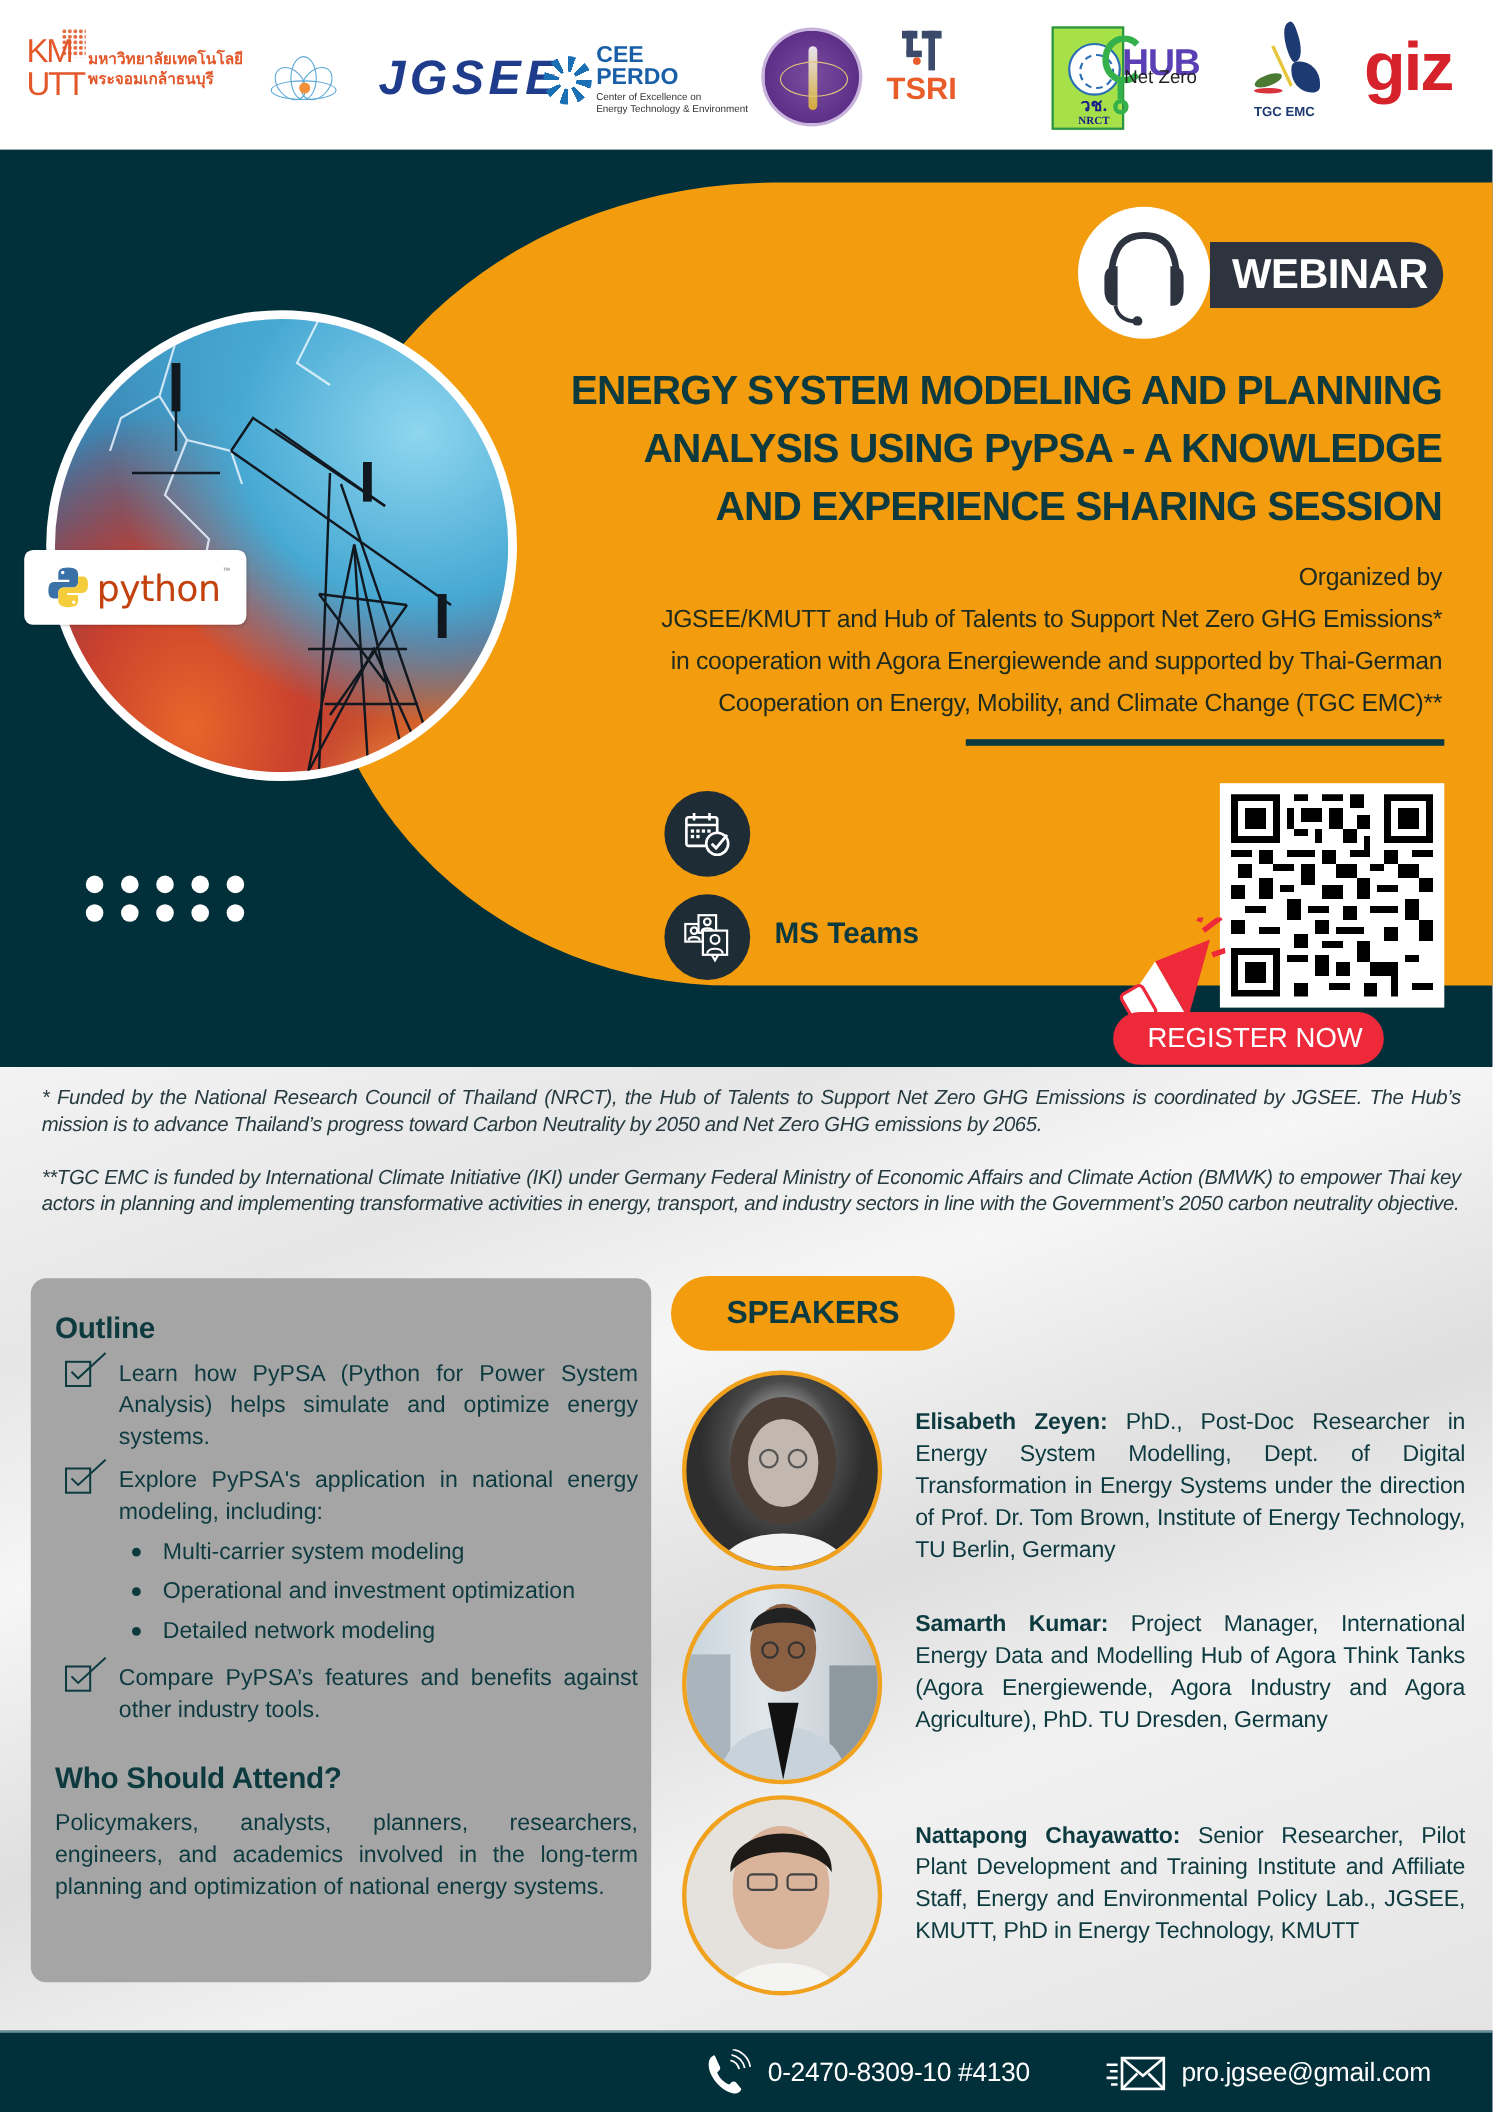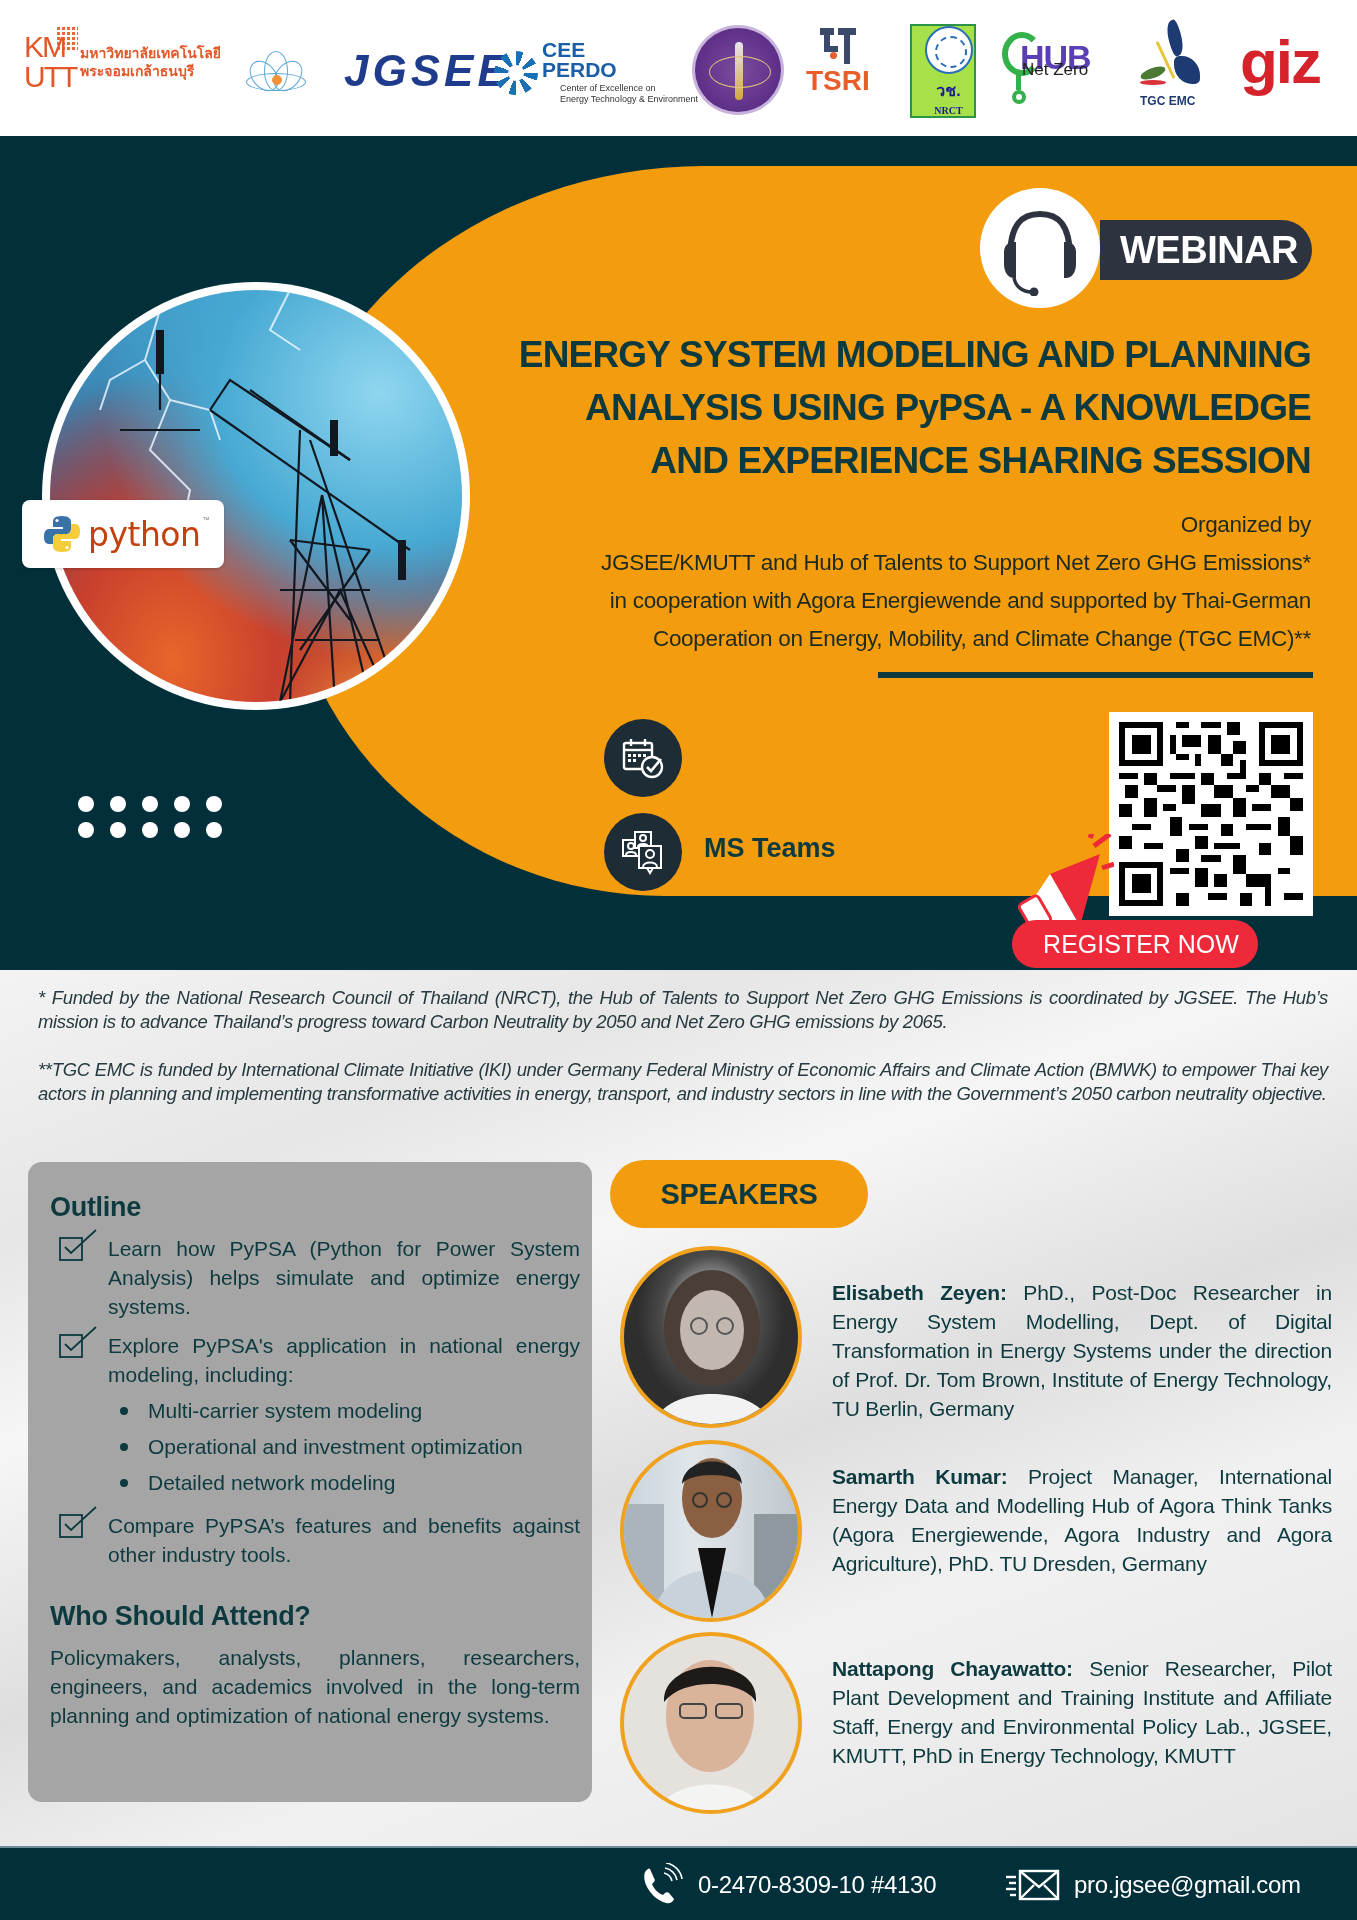--- a/index.html
+++ b/index.html
@@ -17,29 +17,29 @@
   .jgsee { left: 244px; top: 46px; gap: 34px; }
   .jgsee .flower { width: 64px; height: 44px; position: relative; }
   .jgsee .flower span { position: absolute; border: 1.5px solid #5aa7d6; border-radius: 50%; }
   .jgsee .word { font-family: "Liberation Sans", sans-serif; font-style: italic; font-weight: 900; font-size: 44px; color: #1f3c8c; letter-spacing: 4px; margin-left: 2px; }
   .ceeperdo { left: 494px; top: 40px; }
   .ceeperdo .swirl { width: 44px; height: 44px; border-radius: 50%; position: relative;
      background: conic-gradient(#1a6fb5 0 20deg, transparent 20deg 45deg, #1a6fb5 45deg 65deg, transparent 65deg 90deg, #1a6fb5 90deg 110deg, transparent 110deg 135deg, #1a6fb5 135deg 155deg, transparent 155deg 180deg, #1a6fb5 180deg 200deg, transparent 200deg 225deg, #1a6fb5 225deg 245deg, transparent 245deg 270deg, #1a6fb5 270deg 290deg, transparent 290deg 315deg, #1a6fb5 315deg 335deg, transparent 335deg); }
   .ceeperdo .swirl::after { content: ""; position: absolute; left: 14px; top: 14px; width: 16px; height: 16px; background: #fff; border-radius: 50%; }
   .ceeperdo .txt { margin-left: 4px; }
   .ceeperdo .big { color: #1a5ea8; font-weight: bold; font-size: 21px; line-height: 20px; font-family: "Liberation Sans", sans-serif; }
-  .ceeperdo .small { color: #333; font-size: 9px; line-height: 11px; margin-top: 3px; margin-left: 18px; }
+  .ceeperdo .small { color: #333; font-size: 9px; line-height: 11px; margin-top: 3px; }
   .mhesi { left: 692px; top: 25px; width: 92px; height: 90px; border-radius: 50%; background: radial-gradient(circle, #7b4da0 0%, #5d2f87 70%); border: 3px solid #c8b3dc; }
   .mhesi::before { content: ""; position: absolute; left: 40px; top: 14px; width: 8px; height: 58px; background: linear-gradient(#e8e4ef, #d3a93a); border-radius: 4px; }
   .mhesi::after { content: ""; position: absolute; left: 14px; top: 28px; width: 60px; height: 30px; border: 1.5px solid #e2c37a; border-radius: 50%; }
   .tsri { left: 806px; top: 26px; flex-direction: column; align-items: center; }
   .tsri .glyph { width: 40px; height: 40px; position: relative; }
   .tsri .glyph i { position: absolute; background: #3b4a6b; }
   .tsri .word { color: #e85d2a; font-weight: bold; font-size: 28px; line-height: 30px; font-family: "Liberation Sans", sans-serif; }
-  .nrct { left: 910px; top: 24px; width: 66px; height: 94px; background: #a6e14a; border: 2px solid #2b9447; flex-direction: column; justify-content: space-between; align-items: center; padding-left: 11px; }
+  .nrct { left: 956px; top: 24px; width: 66px; height: 94px; background: #a6e14a; border: 2px solid #2b9447; flex-direction: column; justify-content: flex-end; align-items: center; padding-left: 11px; }
   .nrct .seal { width: 48px; height: 48px; border-radius: 50%; background: #fff; border: 2px solid #2a6fb5; position: relative; }
   .nrct .seal::after { content: ""; position: absolute; left: 8px; top: 8px; width: 28px; height: 28px; border-radius: 50%; border: 2px dashed #2a6fb5; }
   .nrct .t1 { font-size: 16px; font-weight: bold; color: #1a1a8a; line-height: 16px; margin-top: 2px; }
   .nrct .t2 { font-size: 10px; font-weight: bold; color: #1a1a8a; font-family: "Liberation Serif", serif; }
   .hub { left: 1002px; top: 30px; width: 110px; height: 82px; }
   .hub .ring { position: absolute; left: 0; top: 2px; width: 40px; height: 44px; border: 6px solid #34b14a; border-radius: 50%; border-right-color: transparent; }
   .hub .ring2 { position: absolute; left: 10px; top: 60px; width: 14px; height: 14px; border: 4px solid #34b14a; border-radius: 50%; }
   .hub .stem { position: absolute; left: 14px; top: 44px; width: 5px; height: 16px; background: #34b14a; }
   .hub .h { position: absolute; left: 18px; top: 8px; font-weight: bold; font-size: 34px; color: #5a3fb5; letter-spacing: -1px; font-family: "Liberation Sans", sans-serif; }
   .hub .nz { position: absolute; left: 20px; top: 30px; font-size: 17px; color: #222; font-family: "Liberation Sans", sans-serif; }

